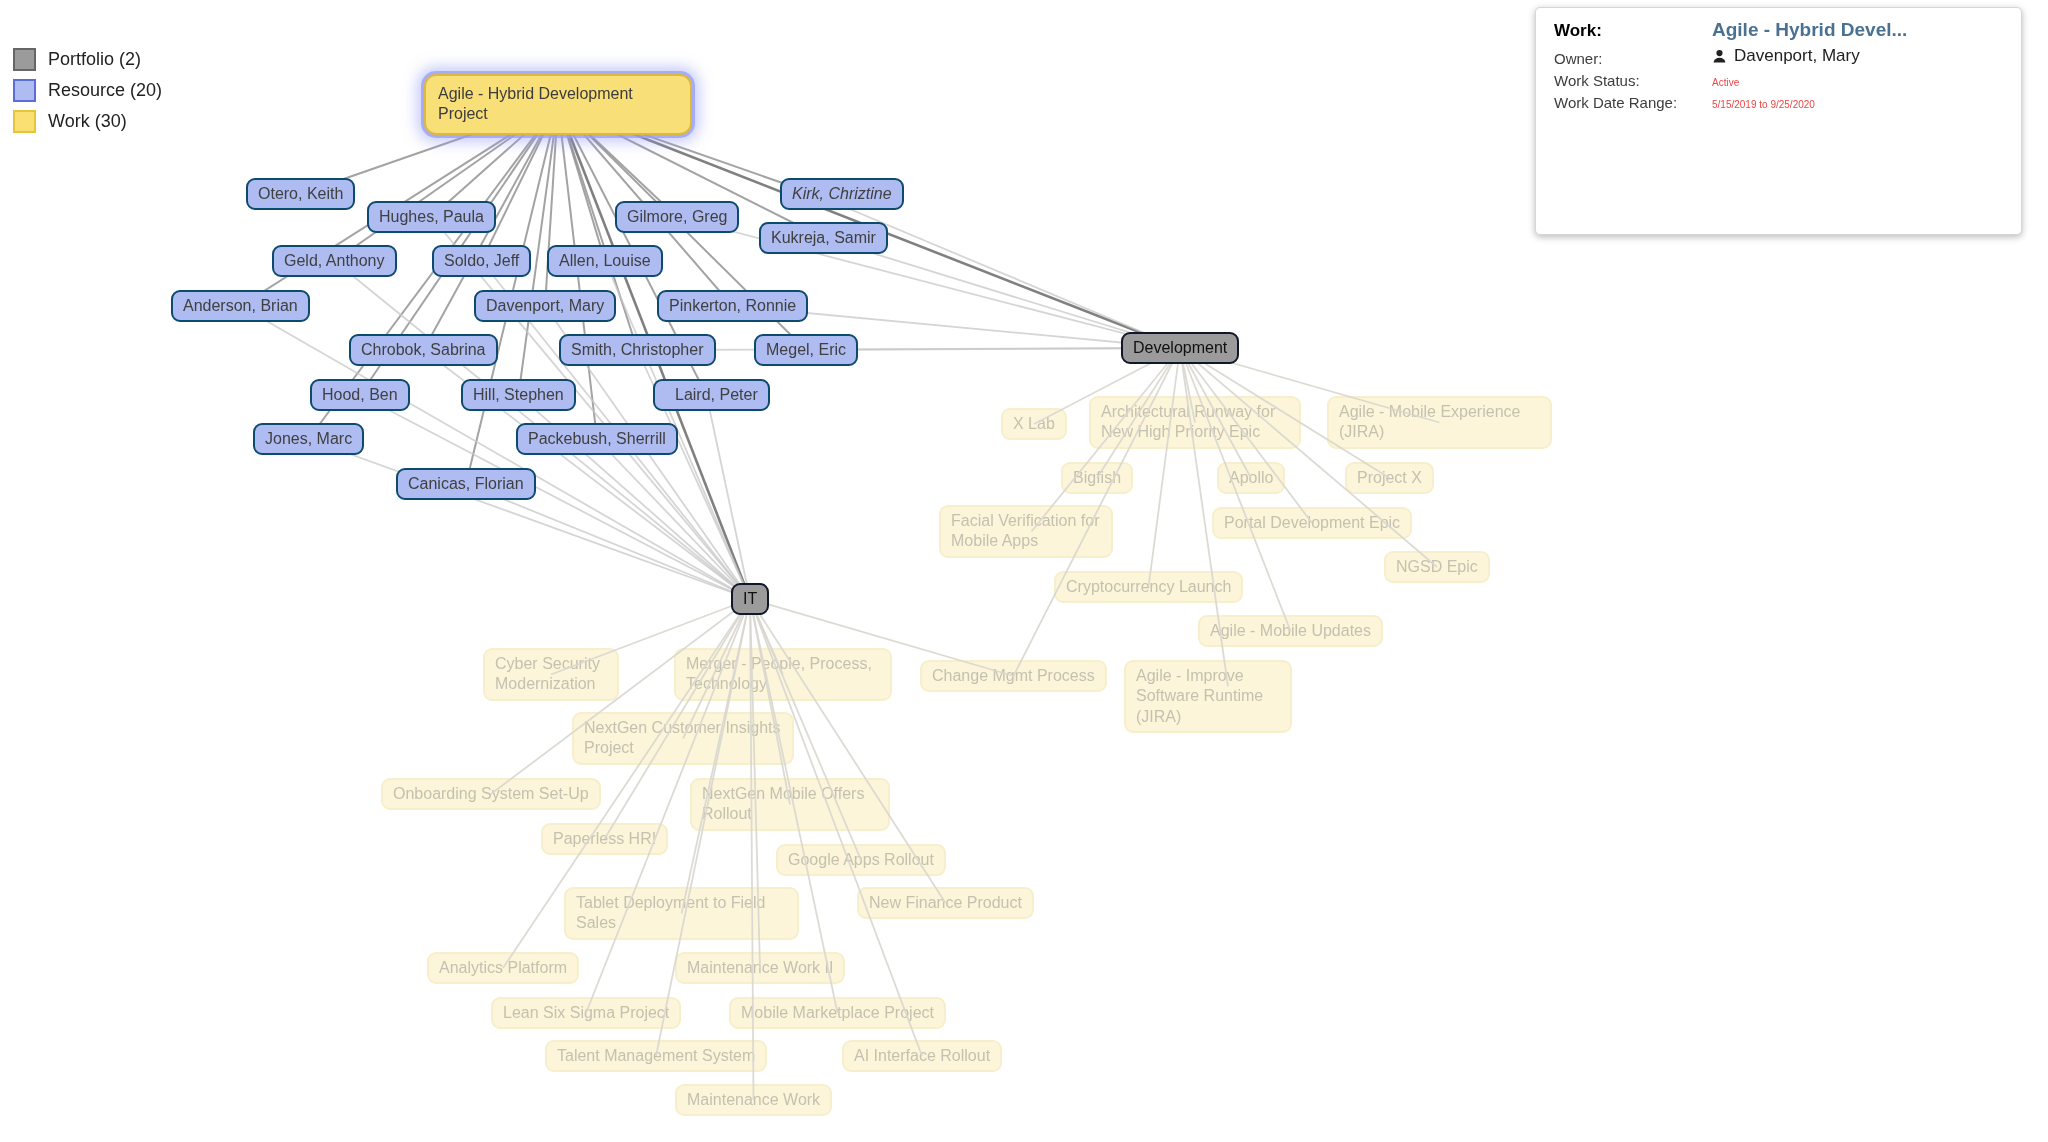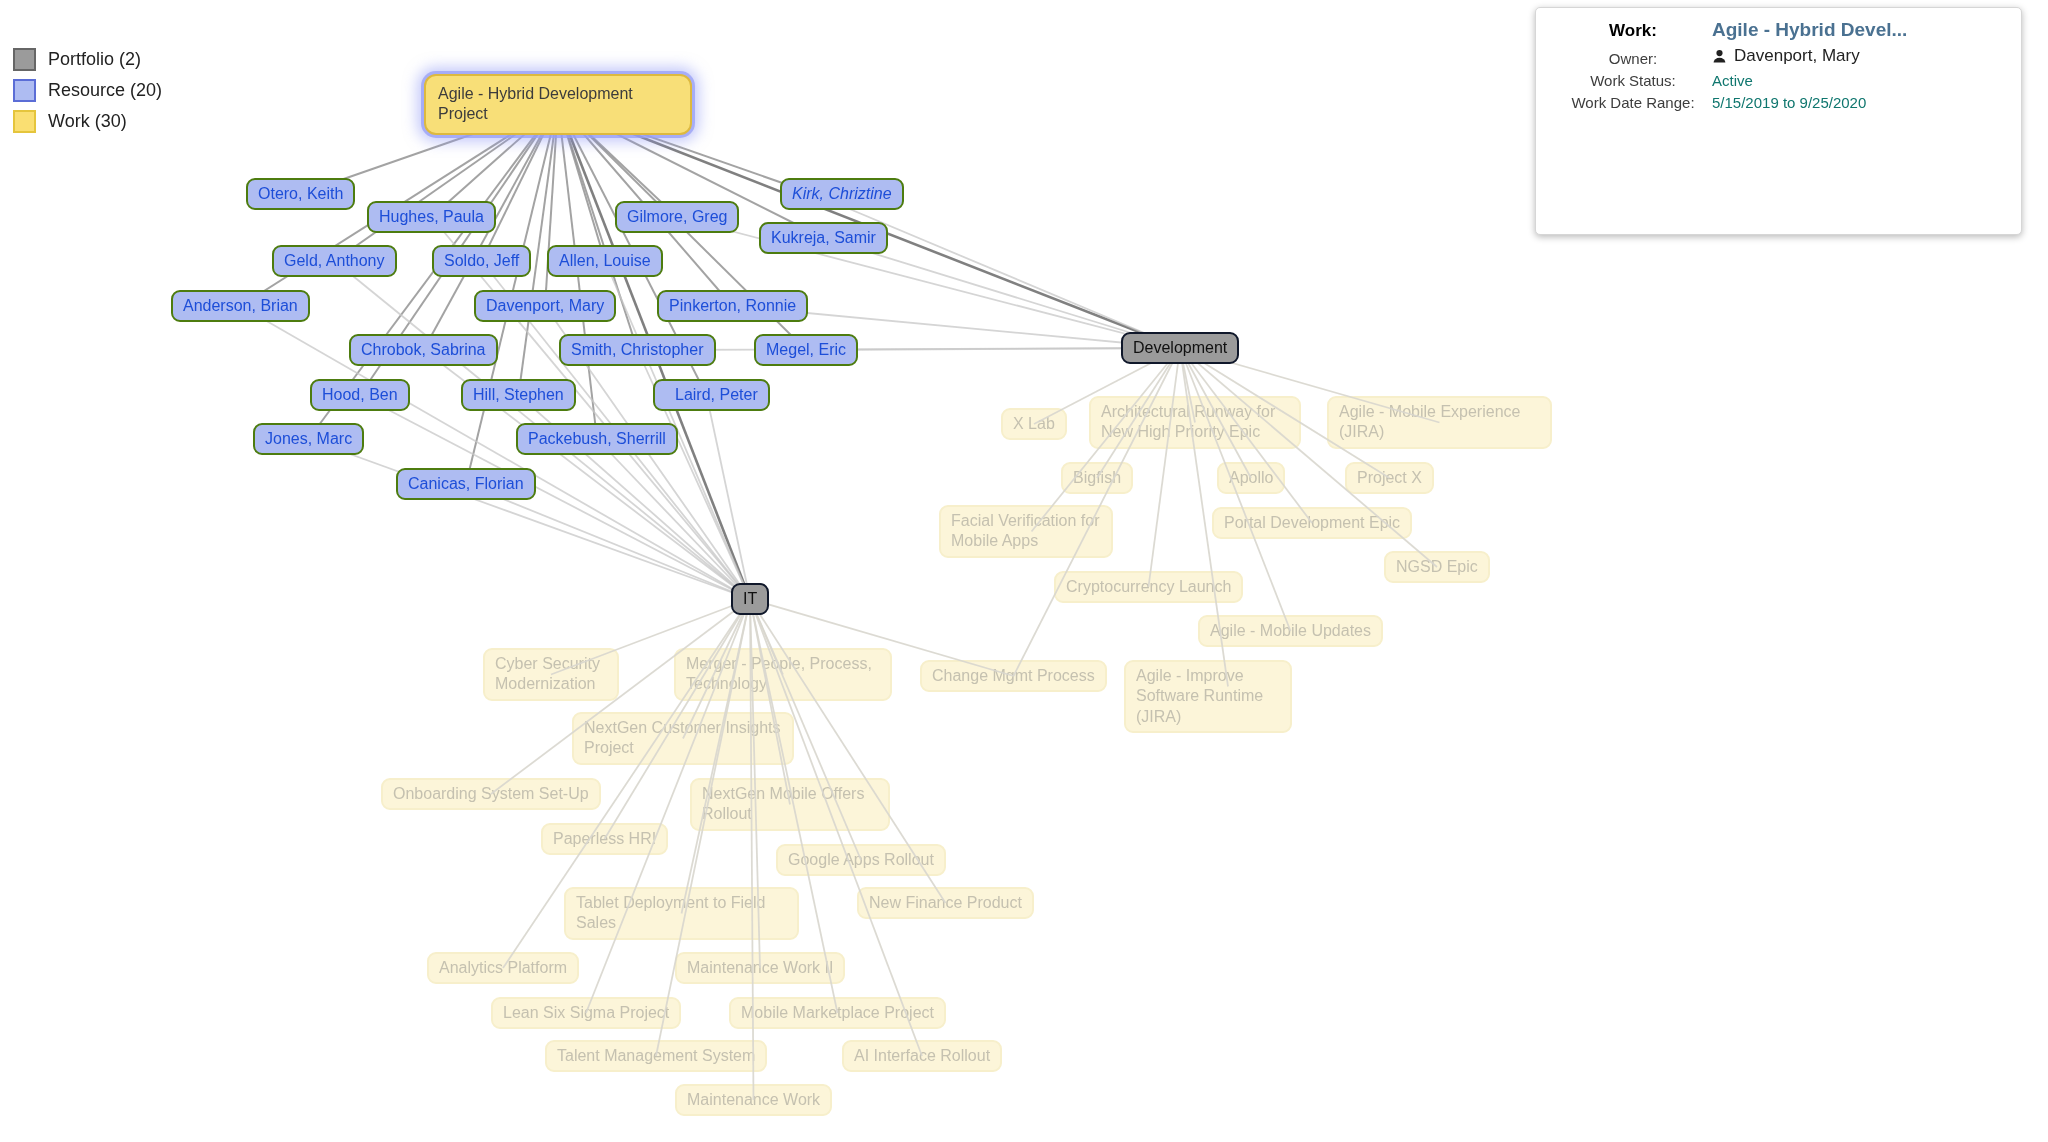--- a/index.html
+++ b/index.html
@@ -12,41 +12,41 @@
   #edges-over{z-index:2;}
   .edge-resource{stroke:#8f8f8f;stroke-width:2;opacity:.82;}
   .edge-portfolio{stroke:#7a7a7a;stroke-width:2.6;opacity:.95;}
   .edge-member{stroke:#c7c7c7;stroke-width:1.8;opacity:.75;}
   .edge-work{stroke:#d9d7cf;stroke-width:1.8;opacity:.9;}
 
   
   .node{position:absolute;border-radius:9px;font-size:16px;line-height:1.28;
         padding:4px 10px;white-space:nowrap;box-sizing:border-box;cursor:pointer;}
   .node.multiline{white-space:normal;}
-  .node.resource{background:#aebcf2;border:2px solid #4d7c0f;color:#1d4ed8;z-index:3;}
+  .node.resource{background:#aebcf2;border:2px solid #0c4a6e;color:#404040;z-index:3;}
   .node.portfolio{background:#9b9b9b;border:2px solid #0f172a;color:#101010;text-align:center;z-index:3;}
   .node.work{background:#fcf5d9;border:2px solid #f7efcb;color:#c5c1b0;z-index:1;}
   .node.selected{background:#f8df78;border:2px solid #ddb93f;color:#3c3c3c;z-index:4;
         border-radius:12px;padding:8px 12px;
         box-shadow:0 0 0 3px rgba(151,159,245,.75),0 0 14px 7px rgba(140,150,245,.5);}
 
   
   #legend{position:absolute;left:13px;top:32px;z-index:6;margin-top:16px;}
   .legend-row{display:flex;align-items:center;margin-bottom:8px;cursor:pointer;}
   .legend-swatch{width:23px;height:23px;border:2px solid #888;box-sizing:border-box;margin-right:12px;}
   .legend-label{font-size:18px;color:#222;}
 
   
   #info-panel{position:absolute;left:1535px;top:7px;width:487px;height:228px;z-index:10;
         background:#ffffff;border:1px solid #d6d6d6;border-radius:5px;
         box-shadow:0 2px 7px rgba(0,0,0,.28);box-sizing:border-box;padding:11px 18px;}
-  .panel-row{display:flex;align-items:baseline;margin-bottom:5px;text-align:center;}
+  .panel-row{display:flex;align-items:baseline;margin-bottom:5px;}
   .panel-label{width:158px;flex:none;font-size:15px;color:#3d3d3d;}
   .panel-label.strong{font-weight:bold;font-size:17px;color:#000;}
-  .panel-value{font-size:15px;color:#0f766e;}
+  .panel-value{font-size:10px;color:#ef4444;}
   .panel-link{font-size:19px;font-weight:bold;color:#4a7191;cursor:pointer;}
   .owner-value{font-size:17px;color:#222;display:flex;align-items:center;}
   .person-icon{margin-right:7px;display:inline-flex;}
 </style>
 </head>
 <body>
 
 <div id="canvas">
 
   <svg id="edges-under" class="edge-layer" width="2048" height="1142">

